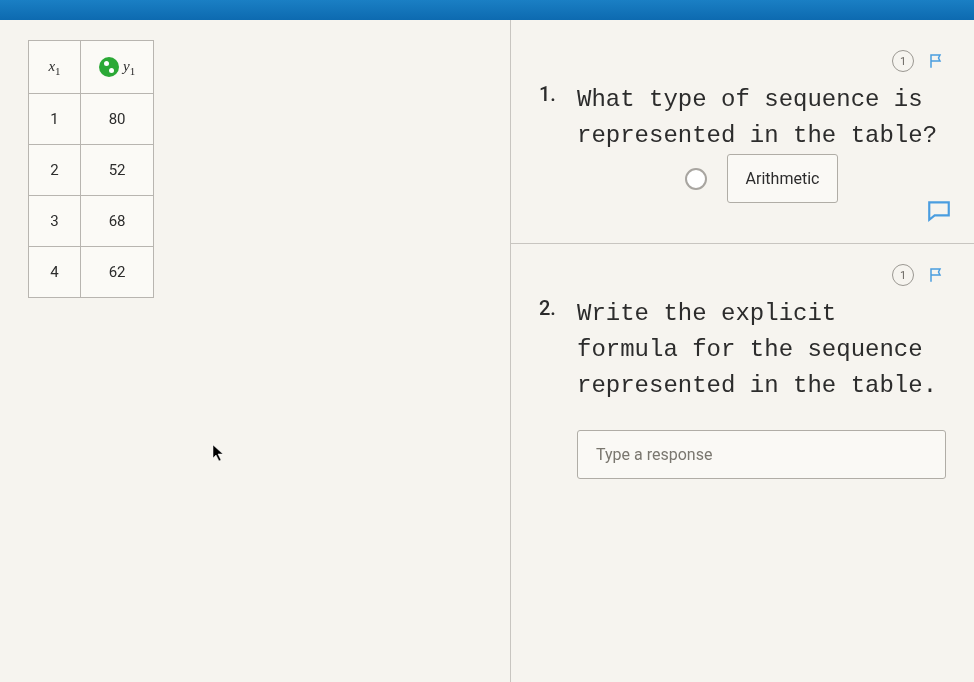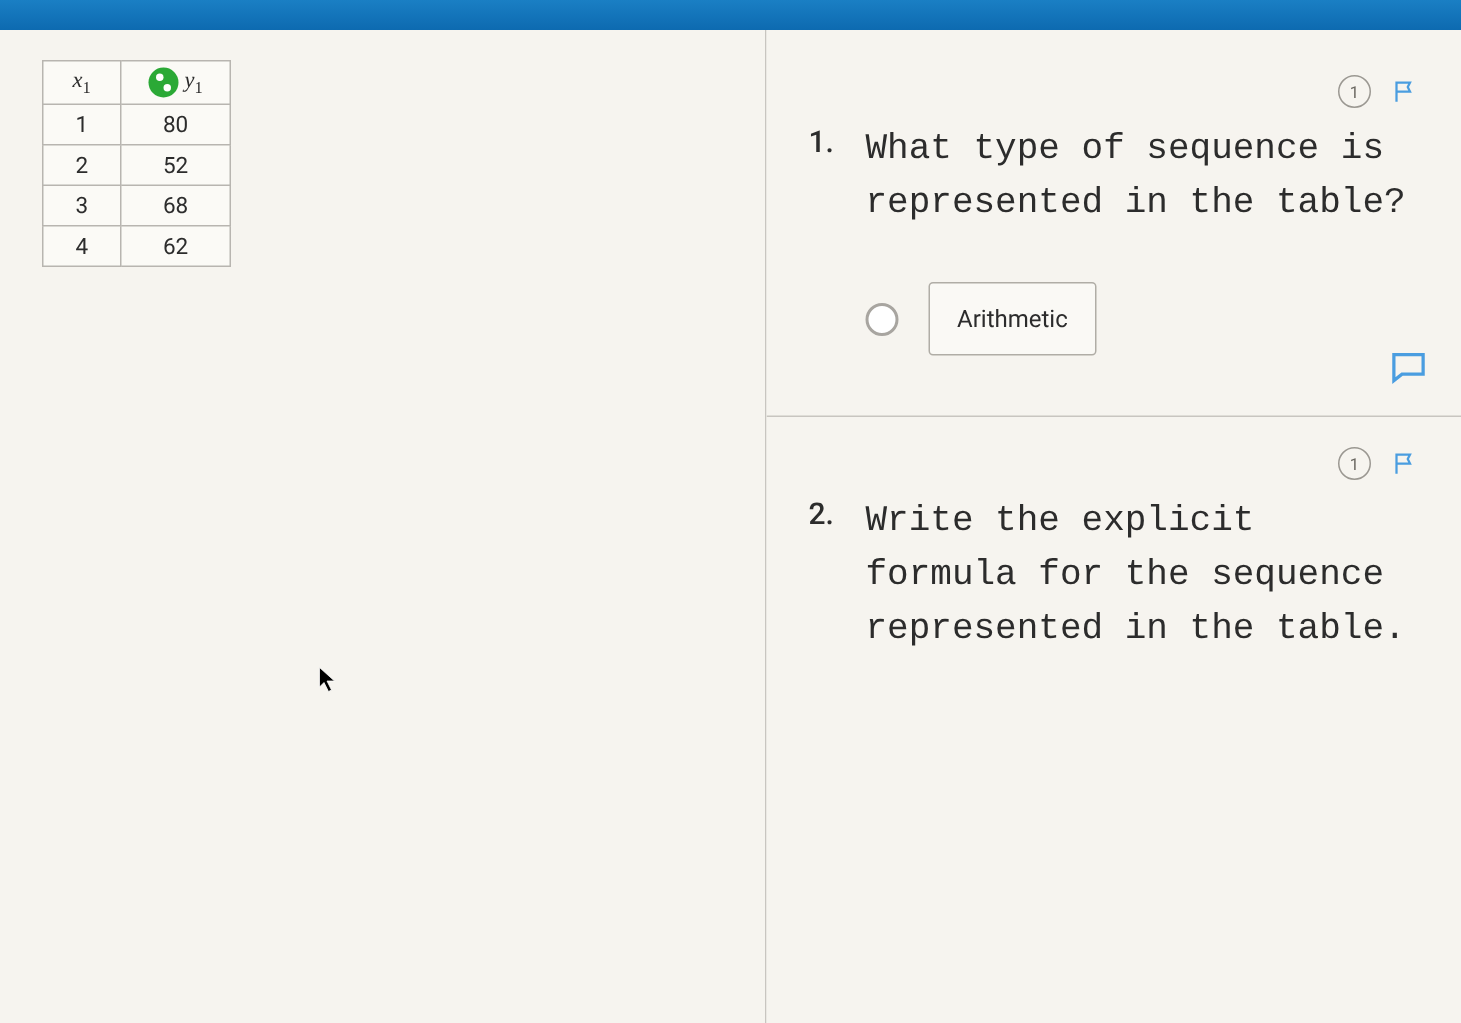--- a/index.html
+++ b/index.html
@@ -29,21 +29,21 @@
       width: 510px;
       padding: 40px 20px 20px 28px;
       background: #f6f4ef;
     }
     .data-table {
       border-collapse: collapse;
       background: #fbfaf6;
     }
     .data-table th, .data-table td {
       border: 1px solid #b8b5b0;
-      padding: 4px 18px;
+      padding: 16px 18px;
       text-align: center;
       font-size: 15px;
       color: #2c2c2c;
       min-width: 52px;
       margin-left: 48px;
     }
     .data-table th {
       font-weight: normal;
       font-style: italic;
       font-family: "Times New Roman", serif;
@@ -139,23 +139,23 @@
       font-weight: 500;
       min-width: 22px;
     }
     .question-text {
       font-size: 24px;
       color: #2c2c2c;
       line-height: 1.5;
       font-family: Liberation Mono, monospace;
     }
     .options {
-      margin-top: 34px;
       padding-left: 38px;
       display: flex;
+      flex-direction: column;
       gap: 26px;
       align-items: center;
     }
     .option {
       display: flex;
       align-items: center;
       gap: 20px;
     }
     .radio {
       width: 22px;
@@ -276,19 +276,22 @@
     <div class="question-header-icons">
       <div class="points-badge">1</div>
       <svg class="flag-icon" viewBox="0 0 24 24" fill="none" stroke="currentColor" stroke-width="2">
         <path d="M4 21V4h12l-2 4 2 4H4"></path>
       </svg>
     </div>
     <div class="question-row">
       <div class="question-number">2.</div>
       <div class="question-text">Write the explicit formula for the sequence represented in the table.</div>
     </div>
+    <div style="padding-left:38px;">
+      <input class="response-input" type="text" placeholder="Type a response" style="">
+    </div>
   </div>
 
 </div>
 
 <svg class="cursor" viewBox="0 0 14 18">
   <path d="M1 1 L1 14 L4 11 L7 17 L9 16 L6 10 L11 10 Z" fill="#000" stroke="#fff" stroke-width="0.5"></path>
 </svg>
 
 </body></html>

